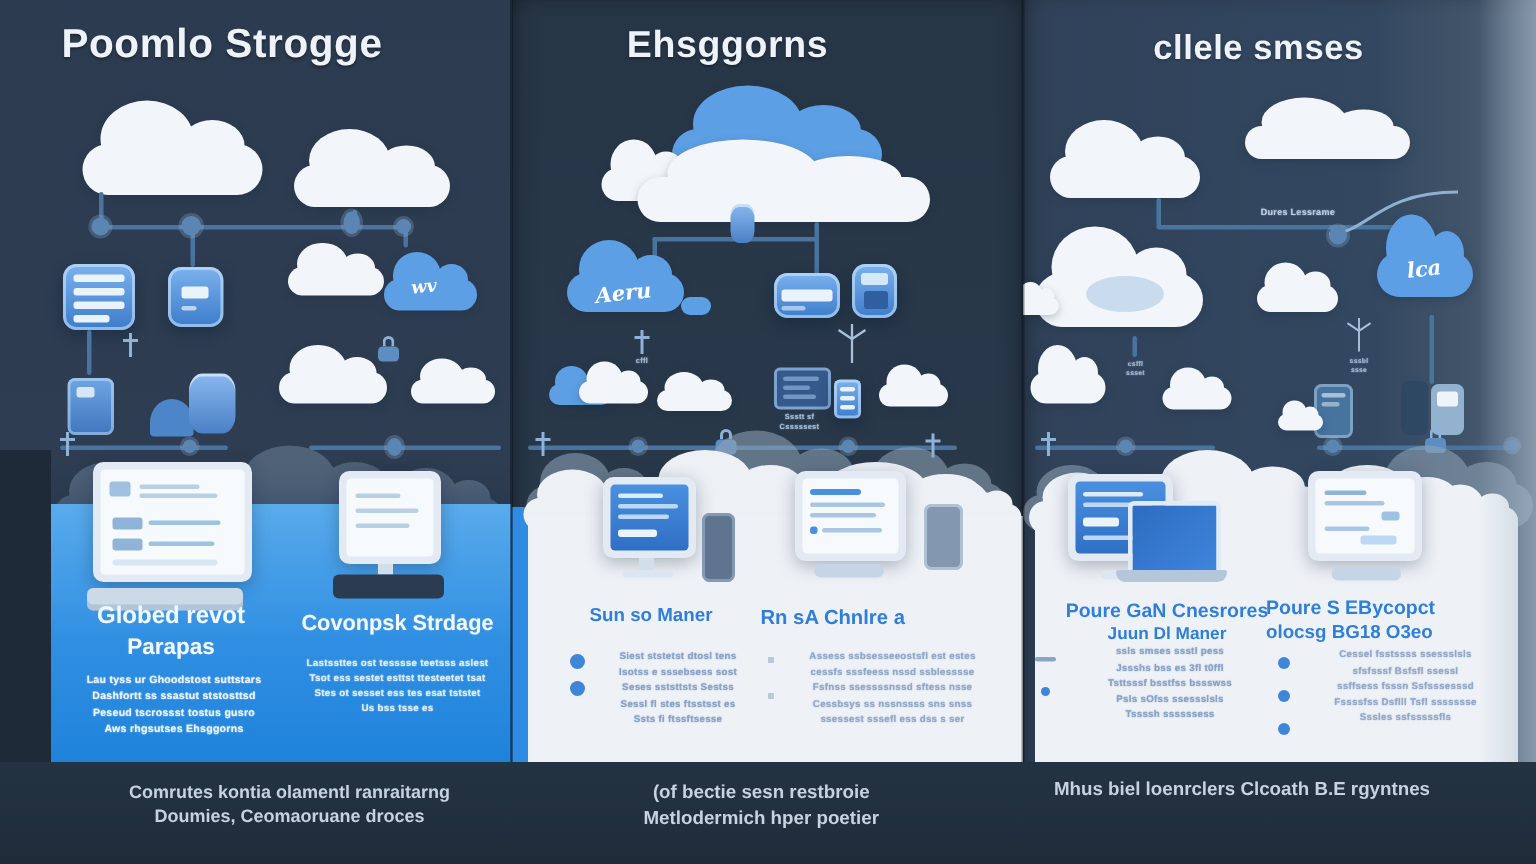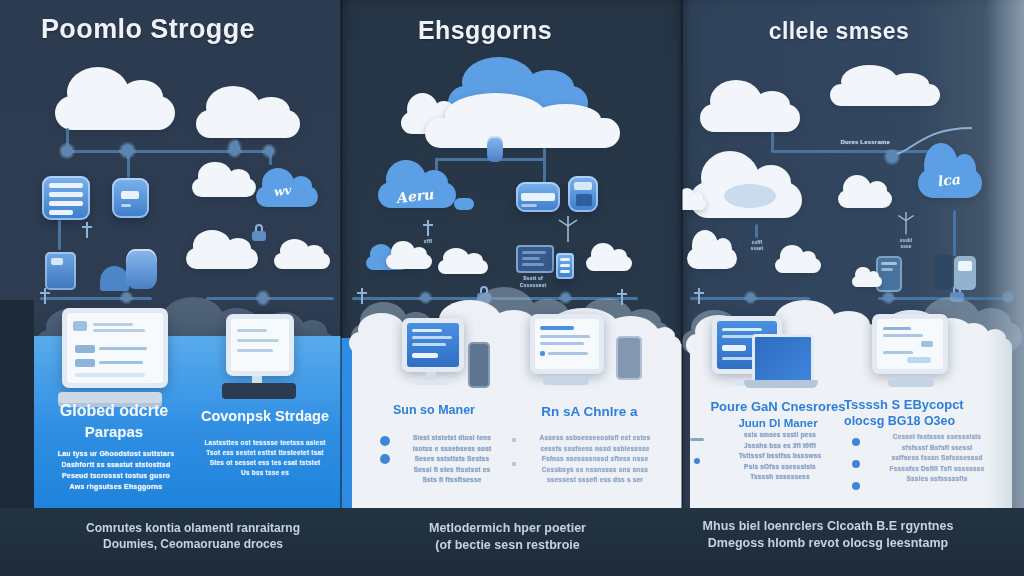--- a/index.html
+++ b/index.html
@@ -147,21 +147,21 @@
       <div class="mscreen" style="width:58px;height:52px">
         <span class="sline" style="left:6px;top:10px;width:30px;height:3px"></span>
         <span class="sline" style="left:6px;top:20px;width:42px;height:3px"></span>
         <span class="sline" style="left:6px;top:30px;width:36px;height:3px"></span>
       </div>
     </div>
     <div class="mstand" style="left:252px;top:376px;width:10px;height:7px"></div>
     <div class="kb dark" style="left:222px;top:383px;width:74px;height:16px"></div>
 
     <div class="h1c" style="left:38px;top:400px;width:152px;font-size:16px;color:#f3f8fc;line-height:21px">
-      <div>Globed odcrte</div>
+      <div>Globed revot</div>
       <div style="font-size:15px">Parapas</div>
     </div>
     <div class="garble" style="left:42px;top:448px;width:148px;font-size:7px;line-height:11px;color:#e9f2fb">
       <div>Lau tyss ur Ghoodstost suttstars</div>
       <div>Dashfortt ss ssastut ststosttsd</div>
       <div>Peseud tscrossst tostus gusro</div>
       <div>Aws rhgsutses Ehsggorns</div>
     </div>
     <div class="h1c" style="left:194px;top:408px;width:142px;font-size:14.5px;color:#f3f8fc">Covonpsk Strdage</div>
     <div class="garble" style="left:196px;top:438px;width:138px;font-size:6.5px;line-height:10px;color:#ddecf9">
@@ -277,21 +277,21 @@
     </div>
     <div class="bullet" style="left:39px;top:436px;width:10px;height:10px"></div>
     <div class="bullet" style="left:39px;top:454px;width:10px;height:10px"></div>
     <div class="garble" style="left:50px;top:433px;width:122px;font-size:6.5px;line-height:10.5px;color:#8aa3c6">
       <div>Siest ststetst dtosl tens</div>
       <div>Isotss e sssebsess sost</div>
       <div>Seses sststtsts Sestss</div>
       <div>Sessl fl stes ftsstsst es</div>
       <div>Ssts fi ftssftsesse</div>
     </div>
-    <div class="h1c" style="left:166px;top:404px;width:165px;text-align:center;font-size:13.5px;color:#2f7ed8">Rn sA Chnlre a</div>
+    <div class="h1c" style="left:166px;top:404px;width:165px;text-align:left;font-size:13.5px;color:#2f7ed8">Rn sA Chnlre a</div>
     <div class="sq" style="left:171px;top:438px;width:4px;height:4px"></div>
     <div class="sq" style="left:171px;top:462px;width:4px;height:4px"></div>
     <div class="garble" style="left:178px;top:433px;width:152px;font-size:6.5px;line-height:10.5px;color:#93a9c8">
       <div>Assess ssbsesseeostsfl est estes</div>
       <div>cessfs sssfeess nssd ssblesssse</div>
       <div>Fsfnss ssessssnssd sftess nsse</div>
       <div>Cessbsys ss nssnssss sns snss</div>
       <div>ssessest sssefl ess dss s ser</div>
     </div>
   </section>
@@ -397,21 +397,21 @@
     <div class="dash" style="left:8px;top:438px;width:14px;height:3px"></div>
     <div class="bullet" style="left:12px;top:458px;width:6px;height:6px"></div>
     <div class="garble" style="left:32px;top:430px;width:132px;font-size:6.5px;line-height:10.5px;color:#8aa3c6">
       <div>ssls smses ssstl pess</div>
       <div>Jssshs bss es 3fl t0ffl</div>
       <div>Tsttsssf bsstfss bssswss</div>
       <div>Psls sOfss ssessslsls</div>
       <div>Tssssh ssssssess</div>
     </div>
     <div class="h1c" style="left:162px;top:396px;width:160px;text-align:left;font-size:13px;color:#2f7ed8;line-height:17px">
-      <div>Tssssh S EBycopct</div>
+      <div>Poure S EBycopct</div>
       <div style="font-size:12.5px">olocsg BG18 O3eo</div>
     </div>
     <div class="bullet" style="left:170px;top:438px;width:8px;height:8px"></div>
     <div class="bullet" style="left:170px;top:460px;width:8px;height:8px"></div>
     <div class="bullet" style="left:170px;top:482px;width:8px;height:8px"></div>
     <div class="garble" style="left:184px;top:432px;width:142px;font-size:6.5px;line-height:10.5px;color:#93a9c8">
       <div>Cessel fsstssss ssessslsls</div>
       <div>sfsfsssf Bsfsfl ssessl</div>
       <div>ssffsess fsssn Ssfsssesssd</div>
       <div>Fssssfss Dsflll Tsfl ssssssse</div>
@@ -423,22 +423,21 @@
   <div class="seam" style="left:340px"></div>
   <div class="seam" style="left:681px"></div>
   <div class="rfog"></div>
 
   <div class="footer">
     <div class="caption" style="left:58px;top:12px;width:270px;font-size:12px;line-height:16px">
       <div>Comrutes kontia olamentl ranraitarng</div>
       <div>Doumies, Ceomaoruane droces</div>
     </div>
     <div class="caption" style="left:390px;top:12px;width:235px;font-size:12.5px;line-height:17px">
+      <div>(of bectie sesn restbroie</div>
       <div>Metlodermich hper poetier</div>
-      <div>(of bectie sesn restbroie</div>
     </div>
     <div class="caption" style="left:692px;top:10px;width:272px;font-size:12.5px;line-height:17px">
       <div>Mhus biel loenrclers Clcoath B.E rgyntnes</div>
-      <div>Dmegoss hlomb revot olocsg leesntamp</div>
     </div>
   </div>
 
 </div>
 
 </body></html>

